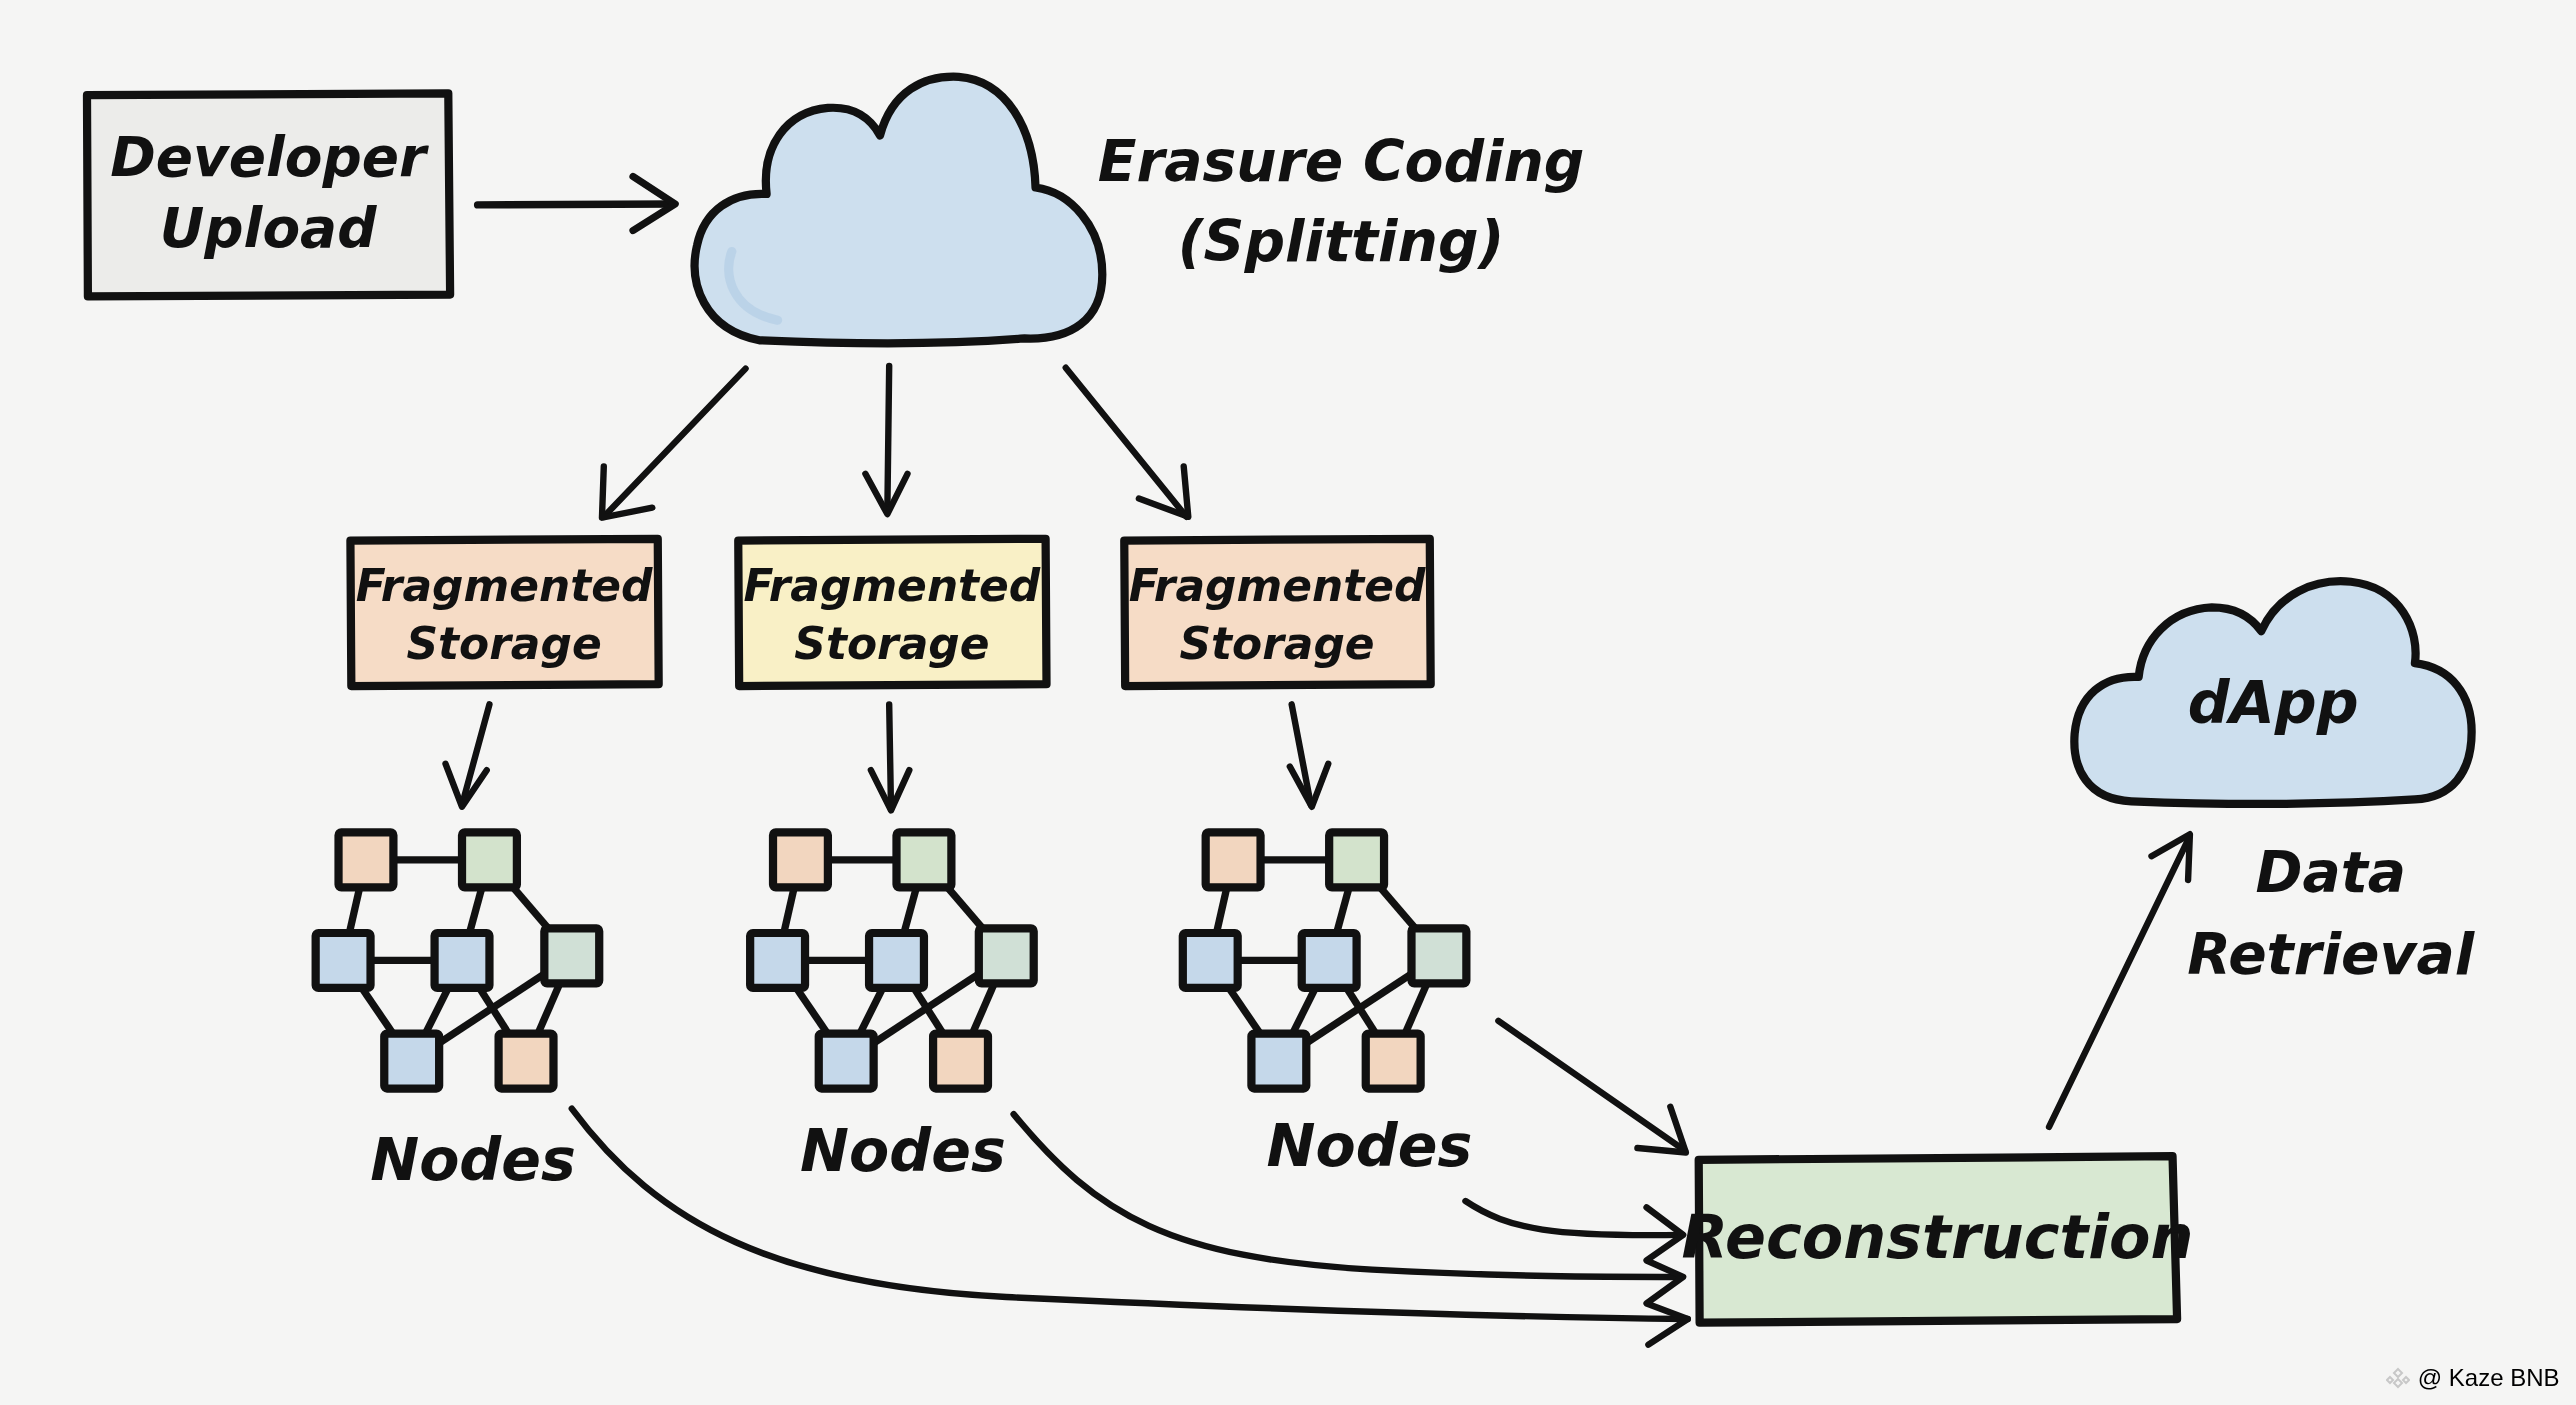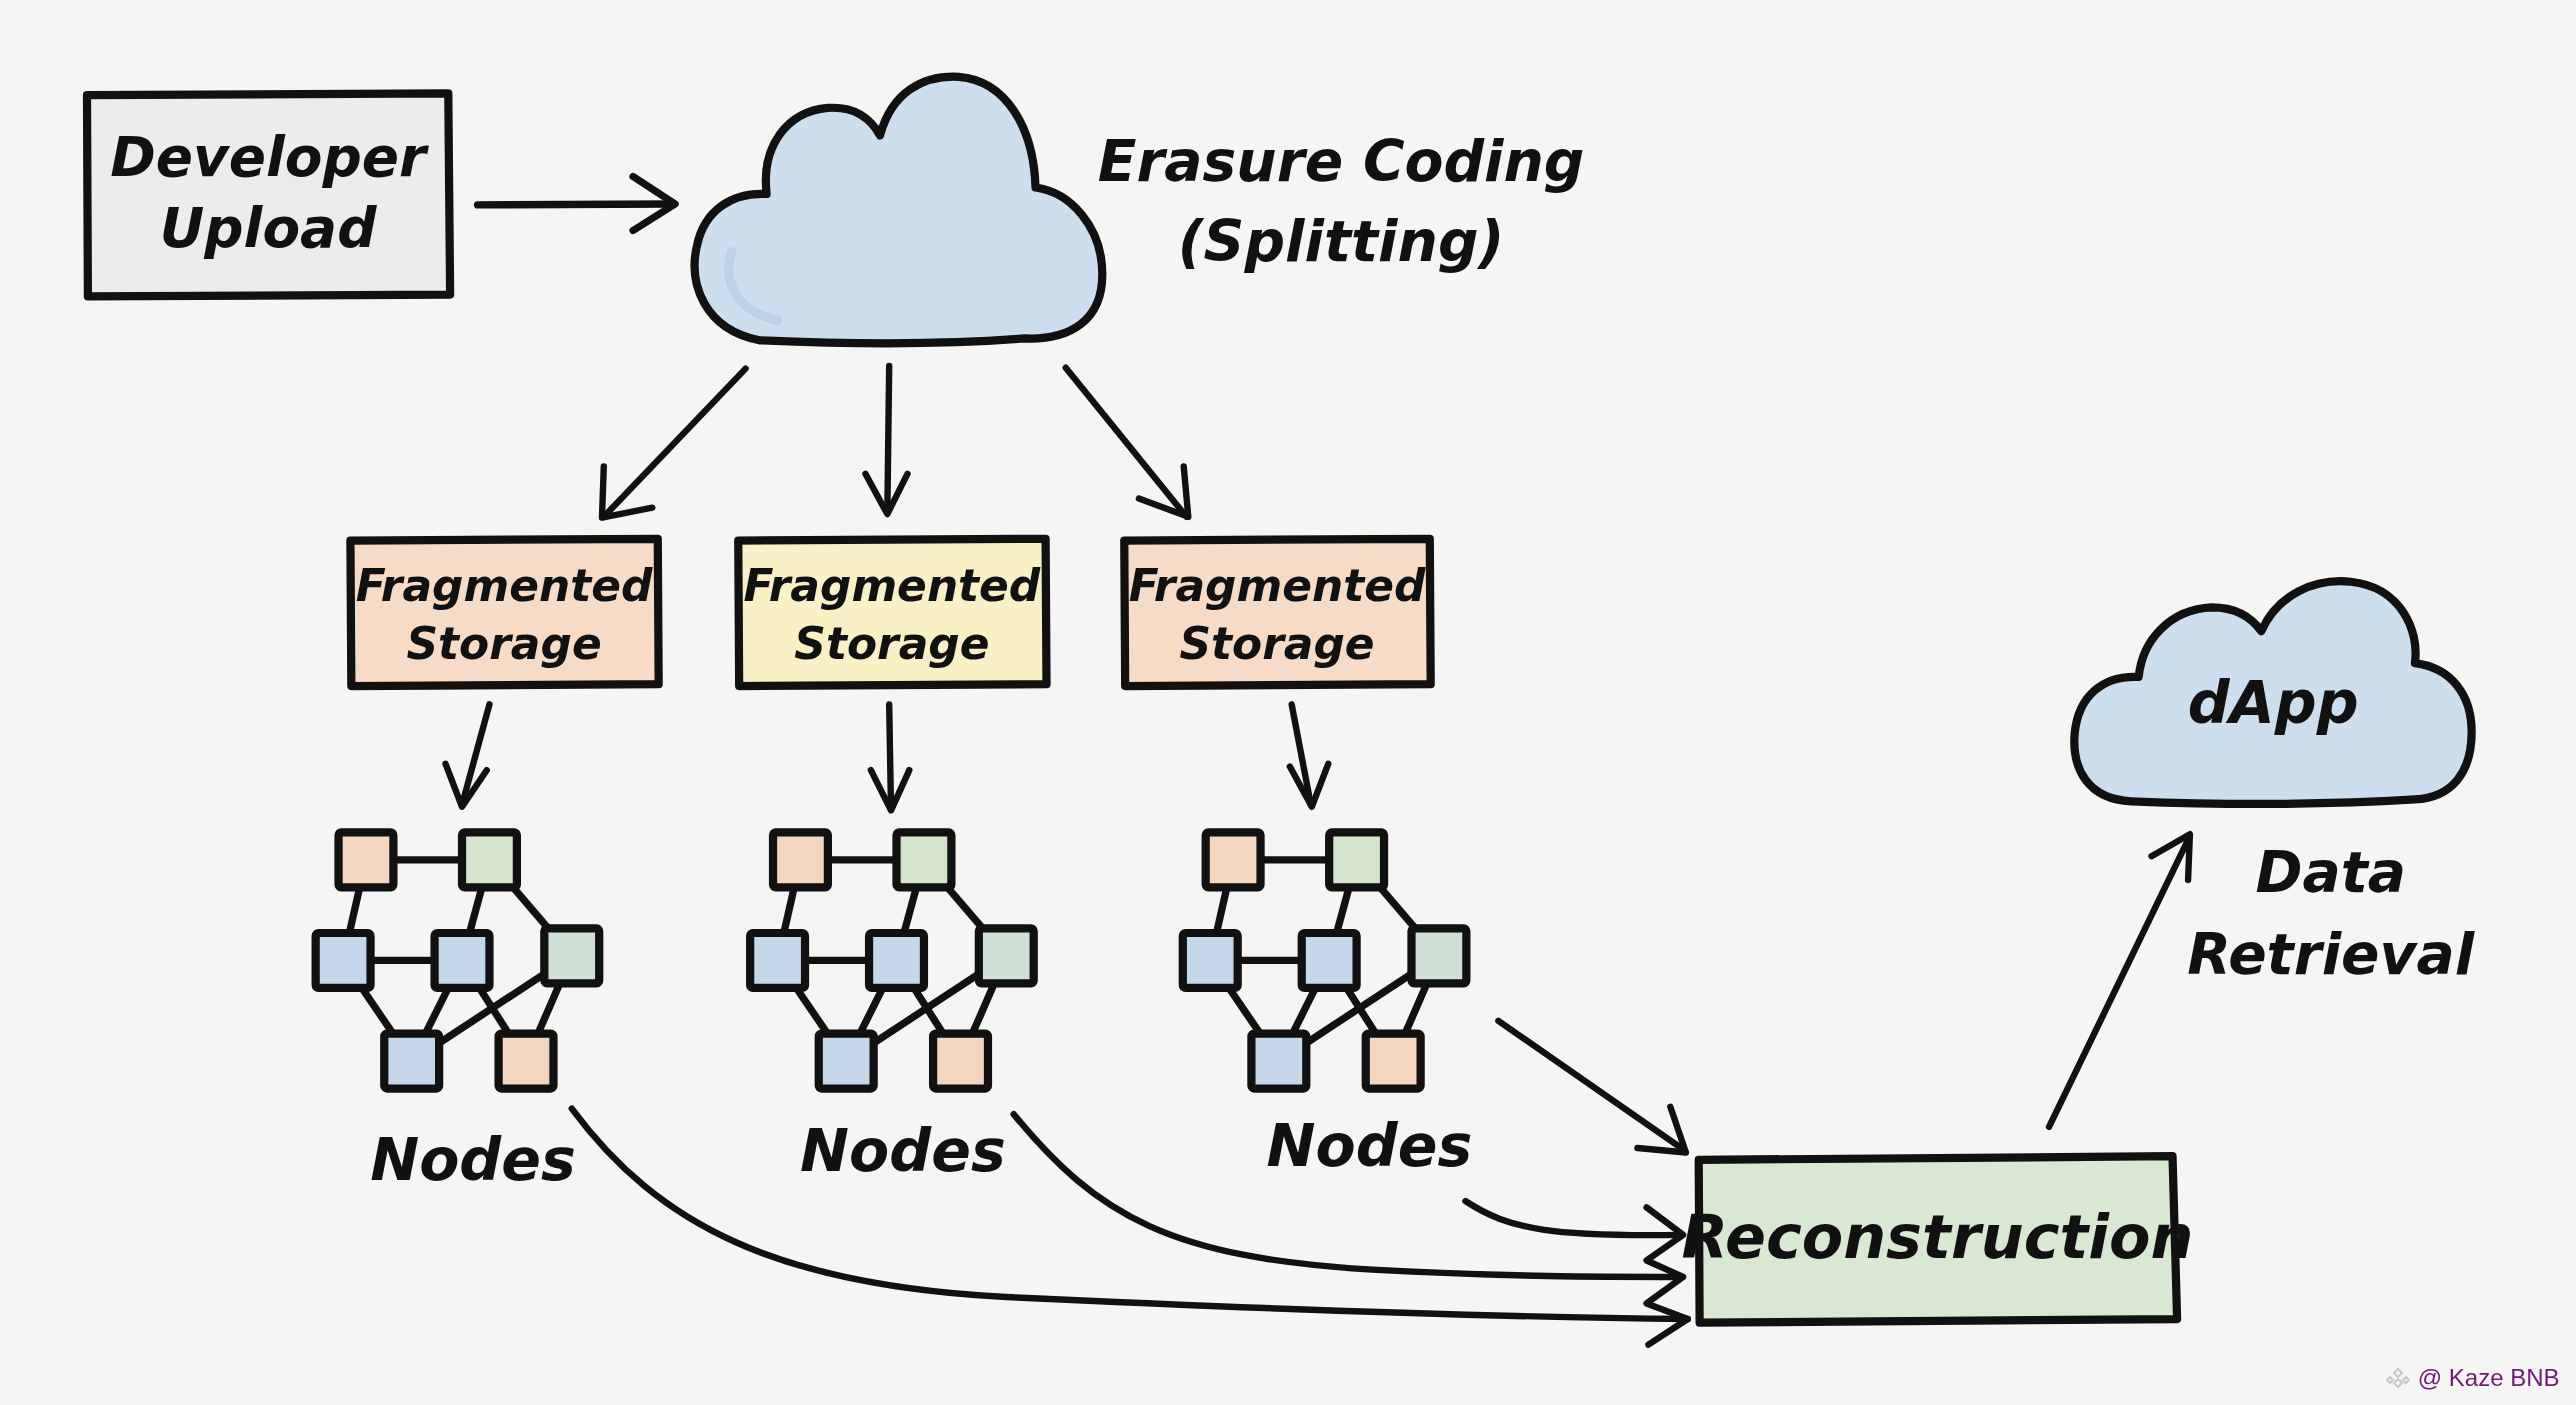--- a/index.html
+++ b/index.html
@@ -1,20 +1,20 @@
 <!DOCTYPE html>
 <html style="font-size:14.6px"><head>
 <meta charset="utf-8">
 <style>
   html, body { margin:0; padding:0; }
   body { width:2576px; height:1405px; background:#f5f5f4; overflow:hidden; position:relative;
          font-family:"DejaVu Sans", sans-serif; }
   #canvas { position:absolute; left:0; top:0; }
   .hand { font-family:"DejaVu Sans", sans-serif; font-weight:bold; font-style:oblique; fill:#111; }
-  .watermark { position:absolute; right:16.5px; bottom:12.8px; color:#701a75; font-family:"Liberation Sans", sans-serif;
+  .watermark { position:absolute; right:16.5px; bottom:12.8px; color:#000000; font-family:"Liberation Sans", sans-serif;
                font-size:24px; display:flex; align-items:center; gap:7.3px; }
   .wm-logo { width:24px; height:24px; }
 </style>
 </head>
 <body>
 
 <svg id="canvas" width="2576" height="1405" viewBox="0 0 2816 1536" xmlns="http://www.w3.org/2000/svg">
   <defs>
     <marker id="ah" viewBox="0 0 20 20" refX="17" refY="10" markerWidth="9" markerHeight="9" orient="auto-start-reverse" markerUnits="userSpaceOnUse">
     </marker>

